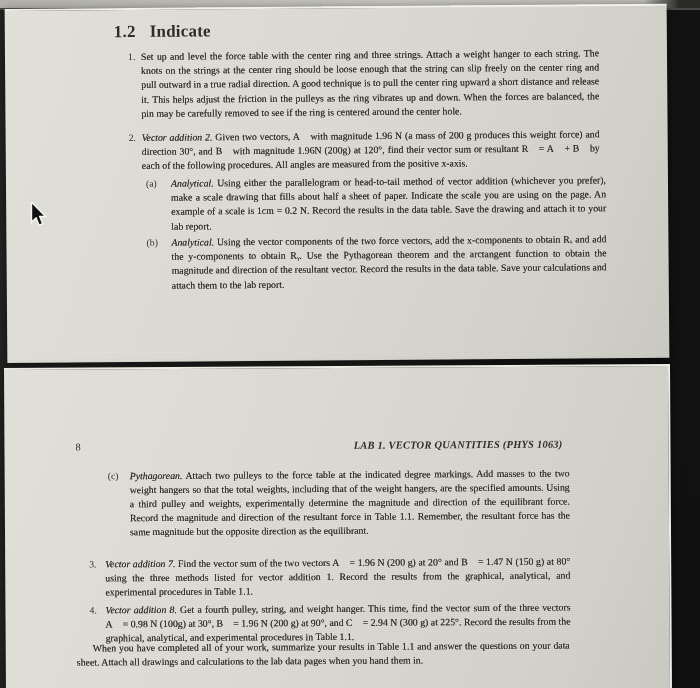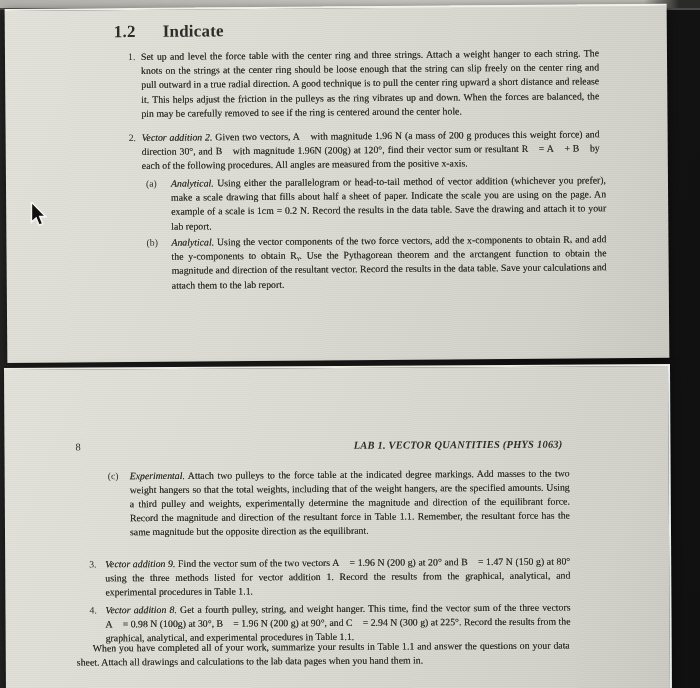--- a/index.html
+++ b/index.html
@@ -27,21 +27,21 @@
     transform:rotate(-0.45deg);transform-origin:0 50%;
     border-top:2px solid #f1f0e9;
   }
   .page-bottom{
     left:4px;top:368px;width:664px;height:330px;
     transform:rotate(-0.35deg);transform-origin:0 0;
     border-top:2px solid #ecebe4;
     border-right:2px solid #e8ecee;
   }
   .heading{position:absolute;left:109px;top:12px;font-size:17px;font-weight:bold;letter-spacing:0.2px;}
-  .heading .sec-no{margin-right:27px;}
+  .heading .sec-no{margin-right:14px;}
   .block{position:absolute;font-size:9.8px;line-height:14.2px;}
   .page-bottom .block{line-height:14px;}
   .block .num{position:absolute;left:0;top:0;}
   .block .btxt{text-align:justify;text-shadow:0 0 0.5px rgba(64,61,55,0.85);}
   .lead{font-style:italic;}
   .pghead{position:absolute;left:71px;right:106px;top:72px;display:flex;
           justify-content:space-between;align-items:baseline;font-size:10.5px;}
   .runhead{font-style:italic;font-weight:bold;letter-spacing:0.2px;}
   .closing .btxt{text-indent:16px;}
   .cursor{position:absolute;left:30px;top:202px;width:17px;height:27px;}
@@ -90,29 +90,29 @@
 
   <div class="page page-bottom">
     <div class="pghead">
       <span>8</span>
       <span class="runhead">LAB 1.  VECTOR QUANTITIES (PHYS 1063)</span>
     </div>
 
     <div class="block" style="left:103px;top:100px;width:462px;">
       <span class="num">(c)</span>
       <div class="btxt" style="margin-left:22px;">
-        <span class="lead">Experimental.</span>
+        <span class="lead">Pythagorean.</span>
         <span>Attach two pulleys to the force table at the indicated degree markings. Add masses to the two weight hangers so that the total weights, including that of the weight hangers, are the specified amounts. Using a third pulley and weights, experimentally determine the magnitude and direction of the equilibrant force. Record the magnitude and direction of the resultant force in Table 1.1. Remember, the resultant force has the same magnitude but the opposite direction as the equilibrant.</span>
       </div>
     </div>
 
     <div class="block" style="left:84px;top:188px;width:481px;">
       <span class="num">3.</span>
       <div class="btxt" style="margin-left:16px;">
-        <span class="lead">Vector addition 9.</span>
+        <span class="lead">Vector addition 7.</span>
         <span>Find the vector sum of the two vectors A⃗ = 1.96 N (200 g) at 20° and B⃗ = 1.47 N (150 g) at 80° using the three methods listed for vector addition 1. Record the results from the graphical, analytical, and experimental procedures in Table 1.1.</span>
       </div>
     </div>
 
     <div class="block" style="left:84px;top:234px;width:481px;">
       <span class="num">4.</span>
       <div class="btxt" style="margin-left:16px;">
         <span class="lead">Vector addition 8.</span>
         <span>Get a fourth pulley, string, and weight hanger. This time, find the vector sum of the three vectors A⃗ = 0.98 N (100g) at 30°, B⃗ = 1.96 N (200 g) at 90°, and C⃗ = 2.94 N (300 g) at 225°. Record the results from the graphical, analytical, and experimental procedures in Table 1.1.</span>
       </div>

